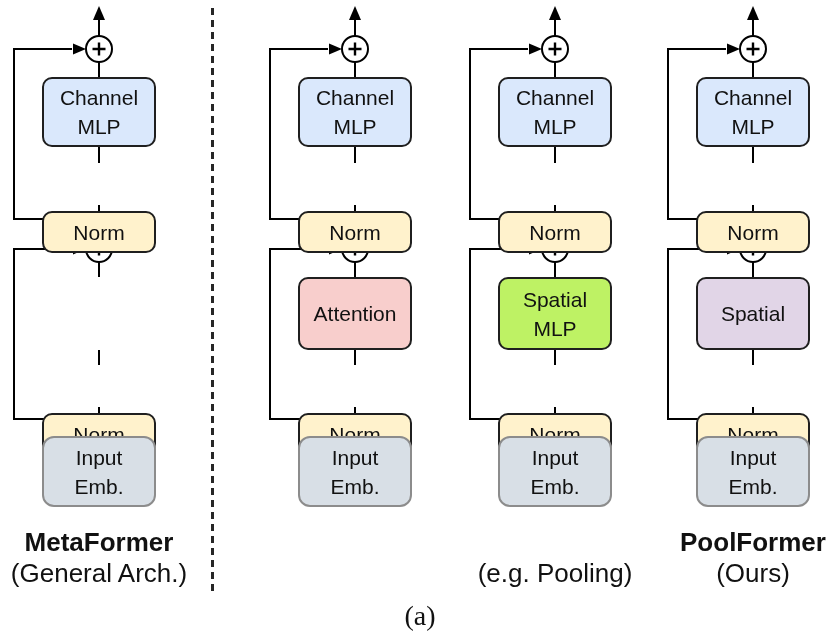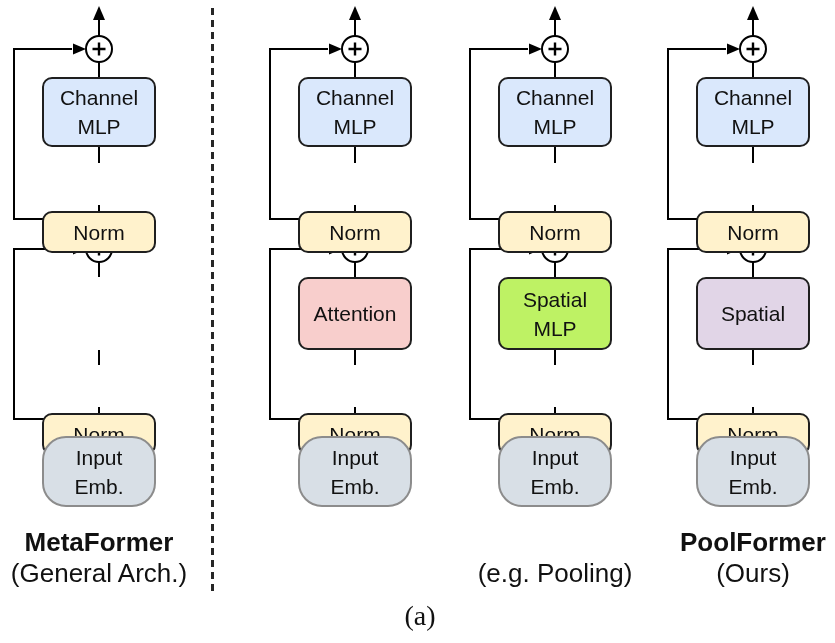--- a/index.html
+++ b/index.html
@@ -24,21 +24,21 @@
   }
   .box-channel{top:77px;height:70px;background:#dae8fc;}
   .box-norm{height:42px;background:#fff2cc;margin-top:48px;}
   .box-norm-top{top:163px;}
   .box-norm-bottom{top:365px;}
   .box-mixer{top:277px;height:73px;}
   .mixer-0{background:#ffffff;border:2px dashed #595959;border-radius:13px;}
   .mixer-1{background:#f8cecc;}
   .mixer-2{background:#bef264;}
   .mixer-3{background:#e1d5e7;}
-  .box-input{top:436px;height:71px;background:#d8dfe6;border-color:#8c8c8c;border-radius:24px;}
+  .box-input{top:436px;height:71px;background:#d8dfe6;border-color:#8c8c8c;border-radius:12px;}
   .col-title,.col-subtitle{
     position:absolute;left:86px;transform:translateX(-50%);
     width:260px;text-align:center;white-space:nowrap;color:#111;
   }
   .col-title{top:527px;font-size:26px;font-weight:bold;line-height:30px;}
   .col-subtitle{top:558px;font-size:26px;line-height:30px;}
   .divider{
     position:absolute;left:211px;top:8px;width:3px;height:585px;
     background:repeating-linear-gradient(to bottom,#262626 0 7px,transparent 7px 12px);
   }

